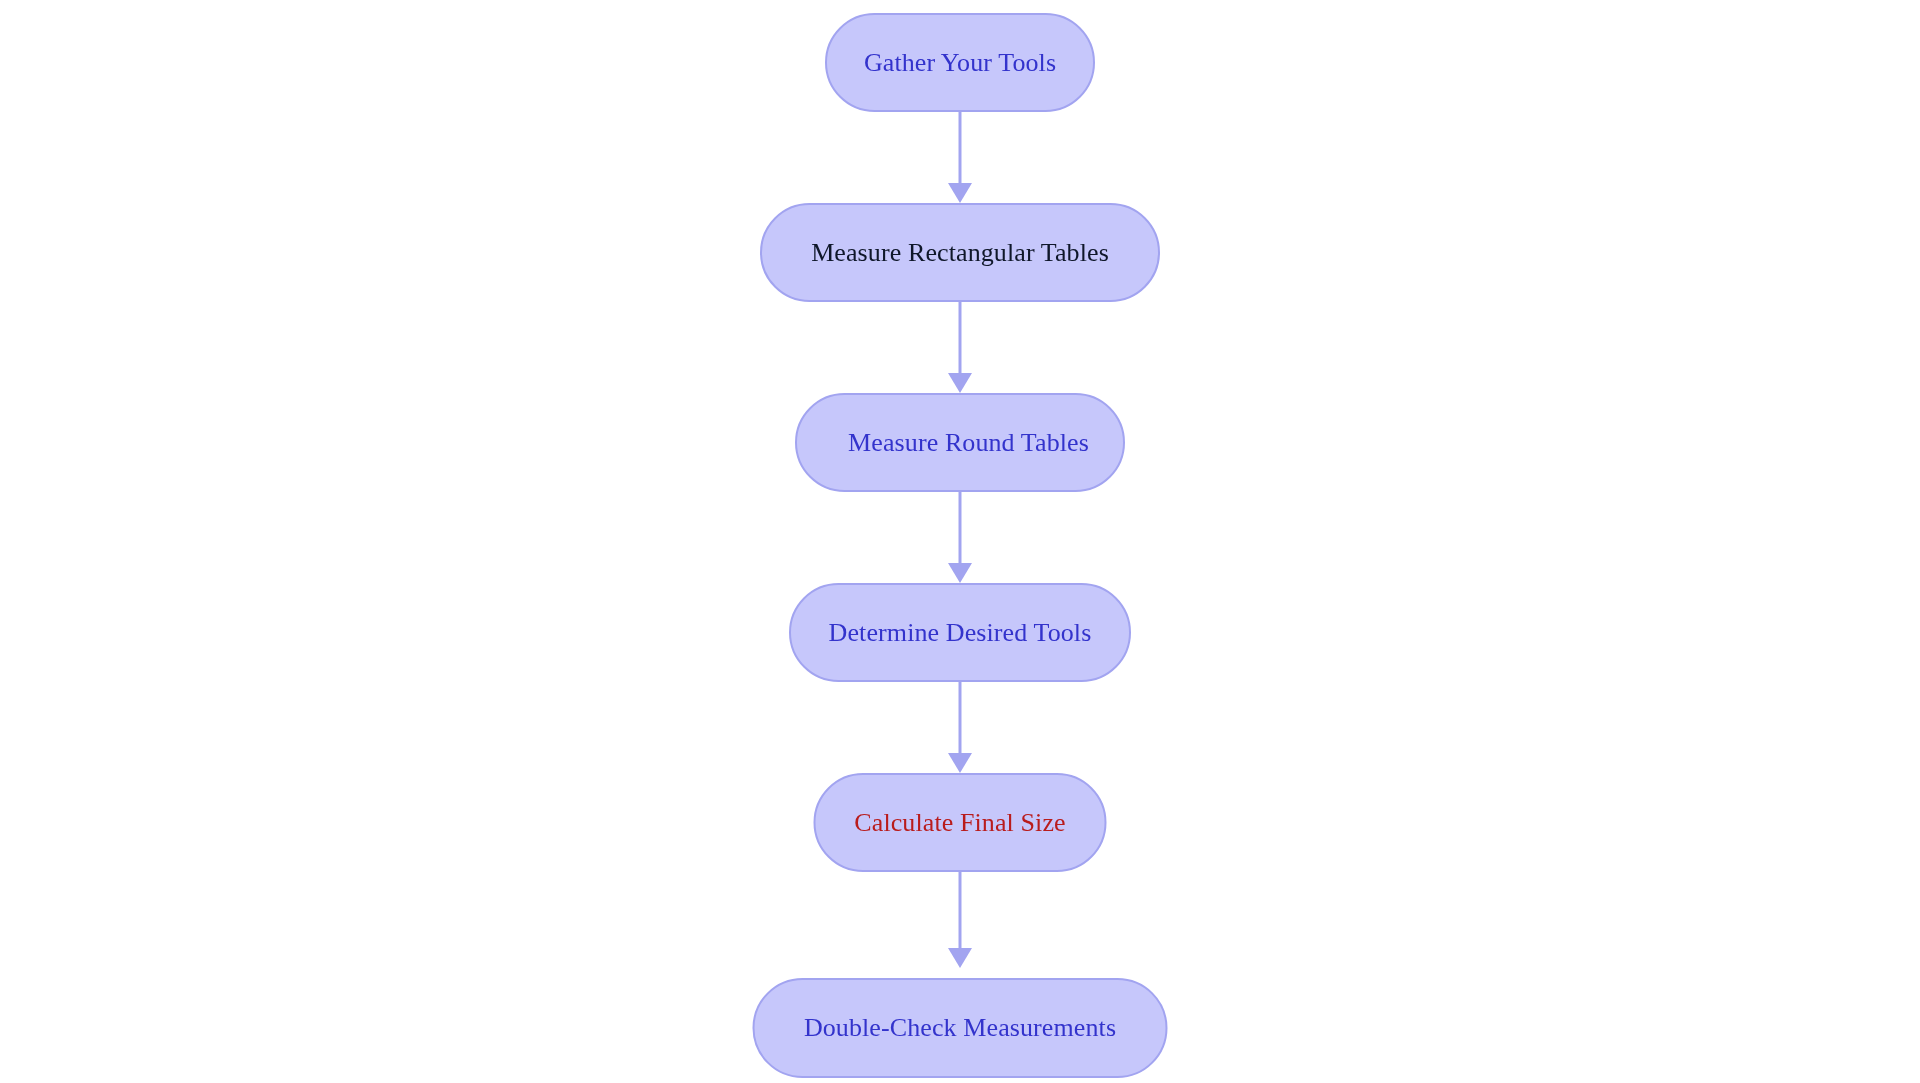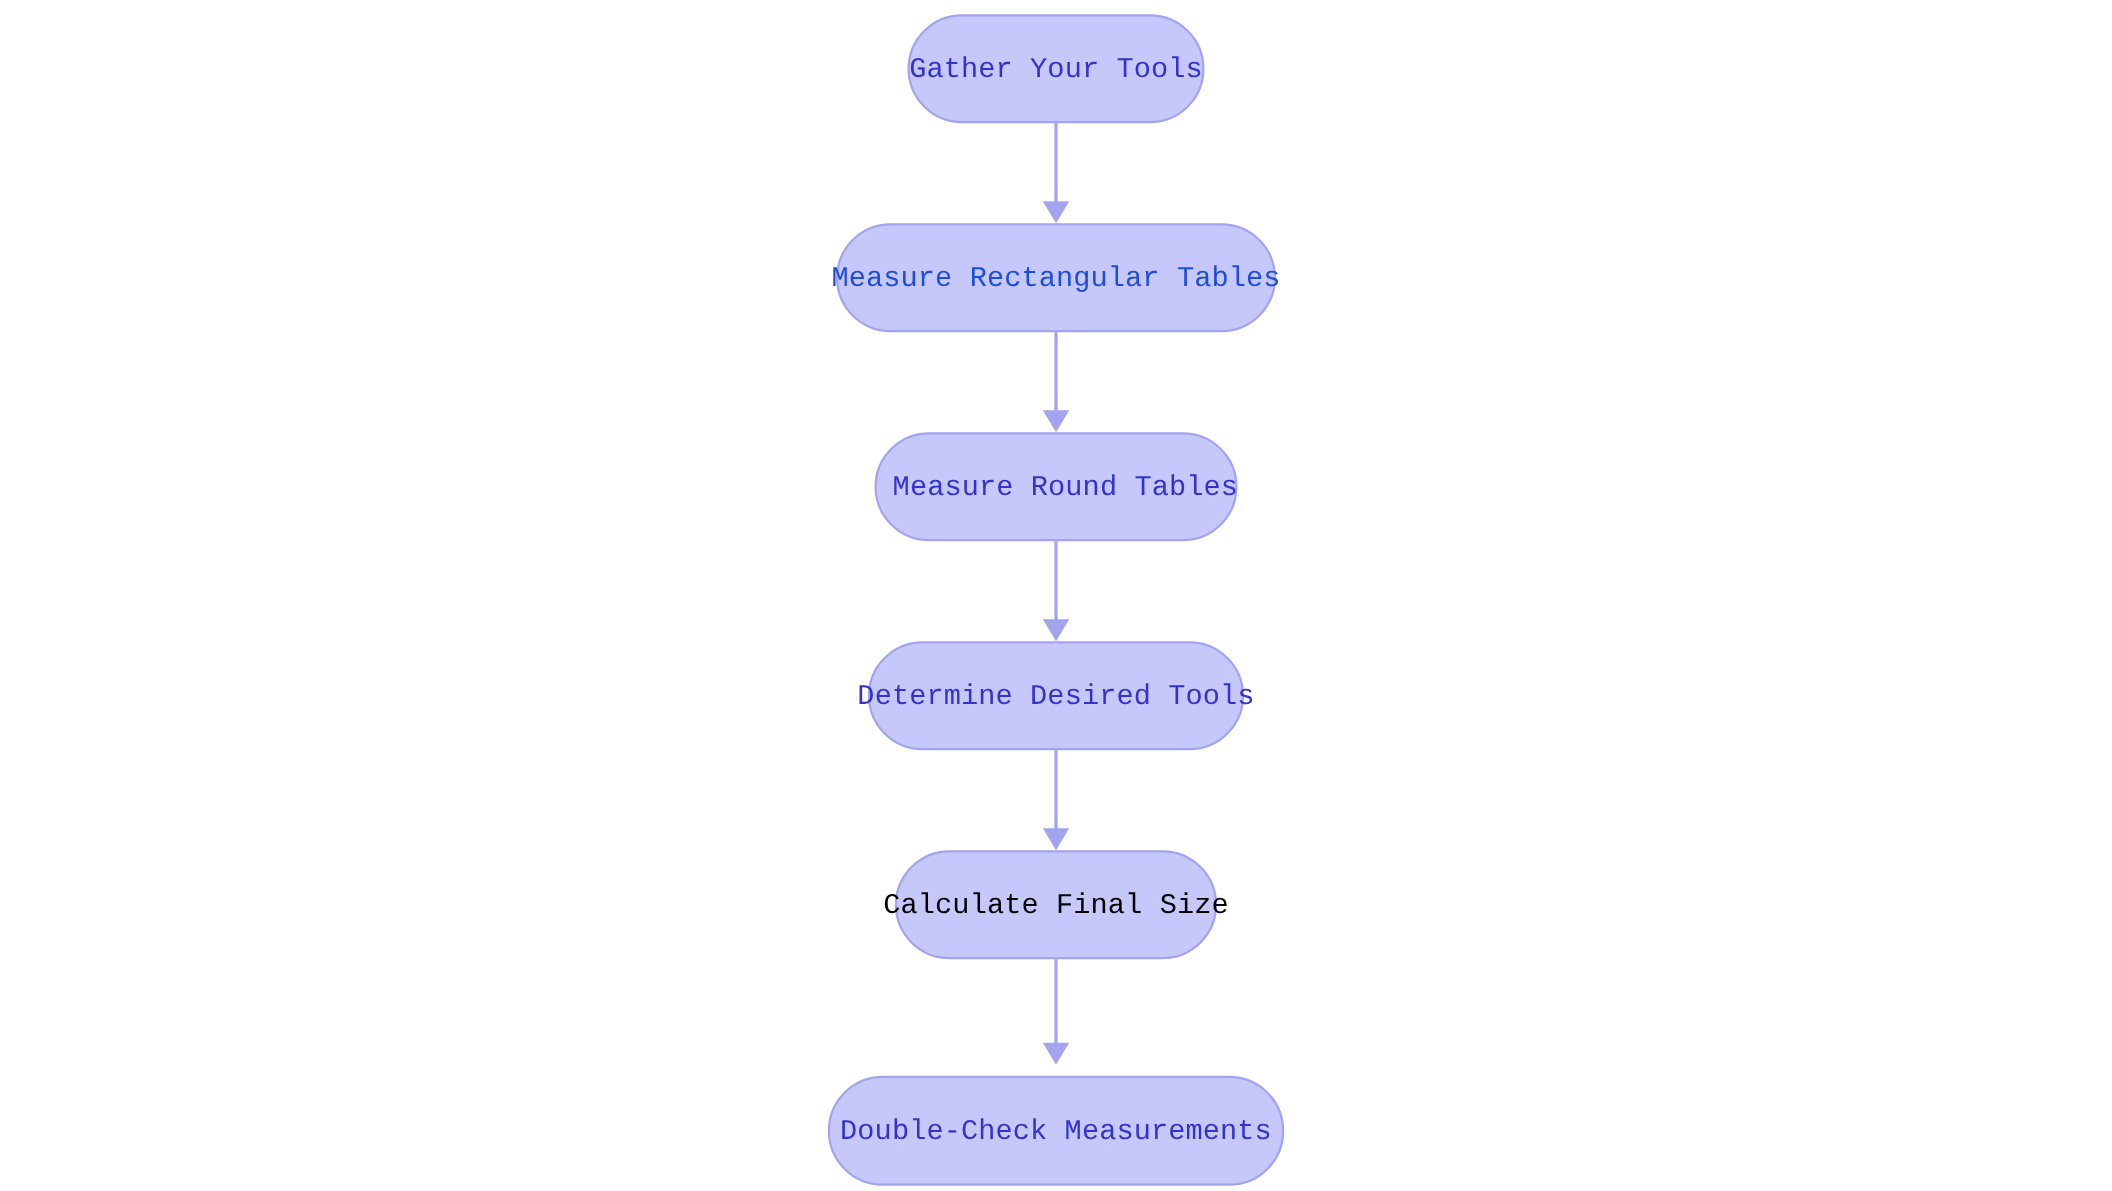--- a/index.html
+++ b/index.html
@@ -45,21 +45,21 @@
     transform: translateX(-50%);
   }
   .flow-node-label {
     color: #3333cc;
     font-size: 26px;
     line-height: 1;
     font-weight: 400;
     letter-spacing: 0.1px;
     white-space: nowrap;
     text-align: center;
-    font-family: Liberation Mono, monospace;
+    font-family: Liberation Serif, serif;
   }
 </style>
 </head>
 <body>
 
 <div id="flowchart-canvas">
 
   <svg id="connector-layer" viewBox="0 0 1920 1083" width="1920" height="1083" aria-hidden="true">
       <g>
         <line x1="960" y1="112" x2="960" y2="185" stroke="#a2a4f0" stroke-width="3"></line>
@@ -81,29 +81,29 @@
         <line x1="960" y1="872" x2="960" y2="950" stroke="#a2a4f0" stroke-width="3"></line>
         <polygon points="948,948 972,948 960,968" fill="#a2a4f0"></polygon>
       </g>
     </svg>
 
   <div id="node-layer">
       <div class="flow-node" style="left: 960px; top: 13px; width: 270px; height: 99px; background: rgb(198, 199, 251); border-color: rgb(162, 164, 240);">
         <span class="flow-node-label" style="color: rgb(51, 51, 204);">Gather Your Tools</span>
       </div>
       <div class="flow-node" style="left: 960px; top: 203px; width: 400px; height: 99px; background: rgb(198, 199, 251); border-color: rgb(162, 164, 240);">
-        <span class="flow-node-label" style="color: #1d4ed8;">Measure Rectangular Tables</span>
+        <span class="flow-node-label" style="color: #0f172a;">Measure Rectangular Tables</span>
       </div>
       <div class="flow-node" style="left: 960px; top: 393px; width: 330px; height: 99px; background: rgb(198, 199, 251); border-color: rgb(162, 164, 240);">
         <span class="flow-node-label" style="color: rgb(51, 51, 204); margin-left: 17px;">Measure Round Tables</span>
       </div>
       <div class="flow-node" style="left: 960px; top: 583px; width: 342px; height: 99px; background: rgb(198, 199, 251); border-color: rgb(162, 164, 240);">
         <span class="flow-node-label" style="color: rgb(51, 51, 204);">Determine Desired Tools</span>
       </div>
       <div class="flow-node" style="left: 960px; top: 773px; width: 293px; height: 99px; background: rgb(198, 199, 251); border-color: rgb(162, 164, 240);">
-        <span class="flow-node-label" style="color: #000000;">Calculate Final Size</span>
+        <span class="flow-node-label" style="color: #b91c1c;">Calculate Final Size</span>
       </div>
       <div class="flow-node" style="left: 960px; top: 978px; width: 415px; height: 100px; background: rgb(198, 199, 251); border-color: rgb(162, 164, 240);">
         <span class="flow-node-label" style="color: rgb(51, 51, 204);">Double-Check Measurements</span>
       </div>
     </div>
 
 </div>
 
 </body></html>

